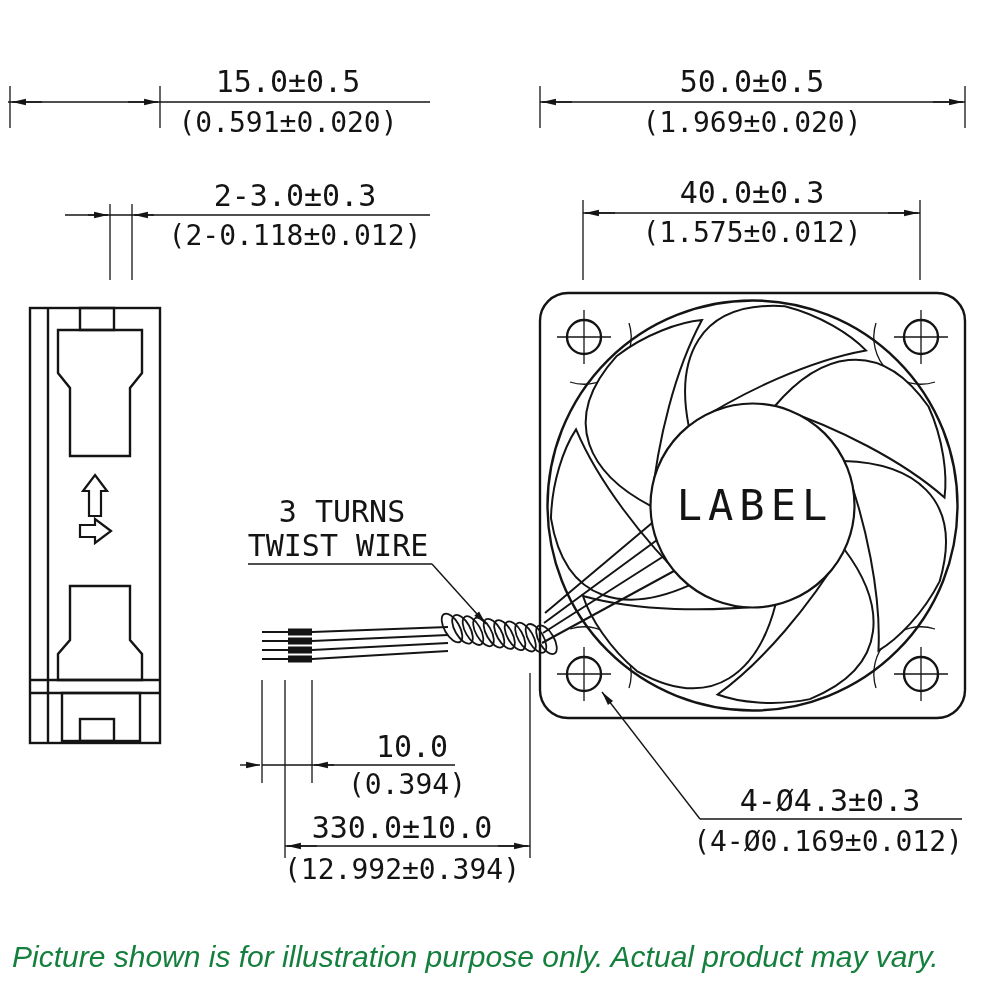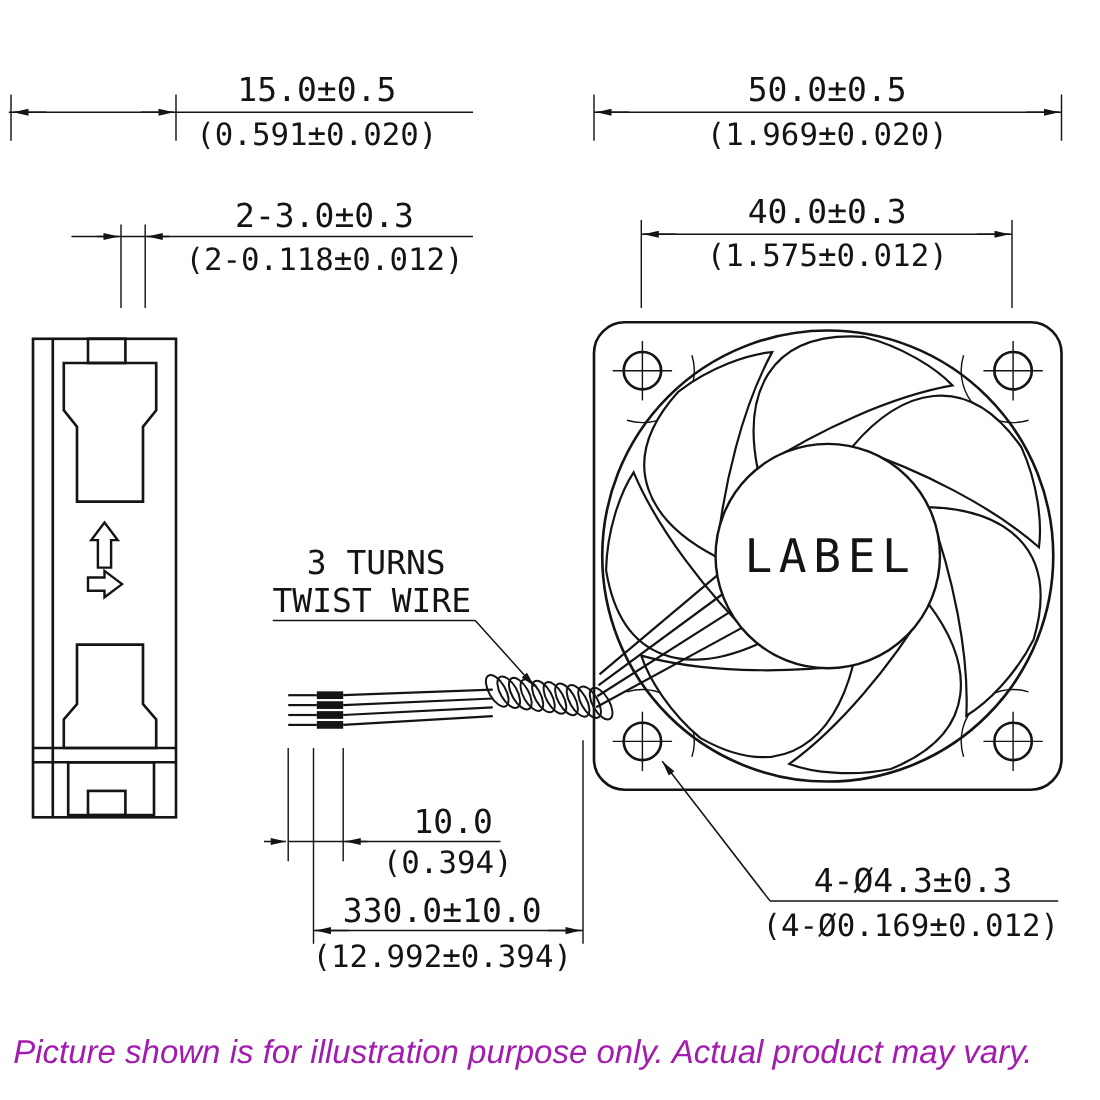--- a/index.html
+++ b/index.html
@@ -10,21 +10,21 @@
   .dim-sub{font-family:"DejaVu Sans Mono",monospace;font-size:28px;fill:#141414;}
   .hub-label{font-family:"DejaVu Sans Mono",monospace;font-size:42px;letter-spacing:6px;fill:#141414;}
   .callout{font-family:"DejaVu Sans Mono",monospace;font-size:30px;fill:#141414;}
   .outline{fill:none;stroke:#141414;stroke-width:2.4;}
   .thin{fill:none;stroke:#141414;stroke-width:1.3;}
   .dimline{fill:none;stroke:#141414;stroke-width:1.4;}
   .wire{fill:none;stroke:#141414;stroke-width:2;}
   .whiteshape{fill:#ffffff;stroke:#141414;stroke-width:2.2;}
   .footer{position:absolute;left:12px;top:912px;width:976px;
           font-family:"Liberation Sans",sans-serif;font-style:italic;
-          font-size:30px;color:#a21caf;white-space:nowrap;}
+          font-size:30px;color:#15803d;white-space:nowrap;}
 </style>
 </head>
 <body>
 
 <div class="page">
 
 <svg width="1000" height="900" viewBox="0 0 1000 900">
   <defs>
     <marker id="arrow" viewBox="0 0 14 7" refX="13.5" refY="3.5" markerWidth="15" markerHeight="8" orient="auto" markerUnits="userSpaceOnUse">
       <path d="M0.5,0.5 L13.5,3.5 L0.5,6.5 Z" fill="#141414"></path>

